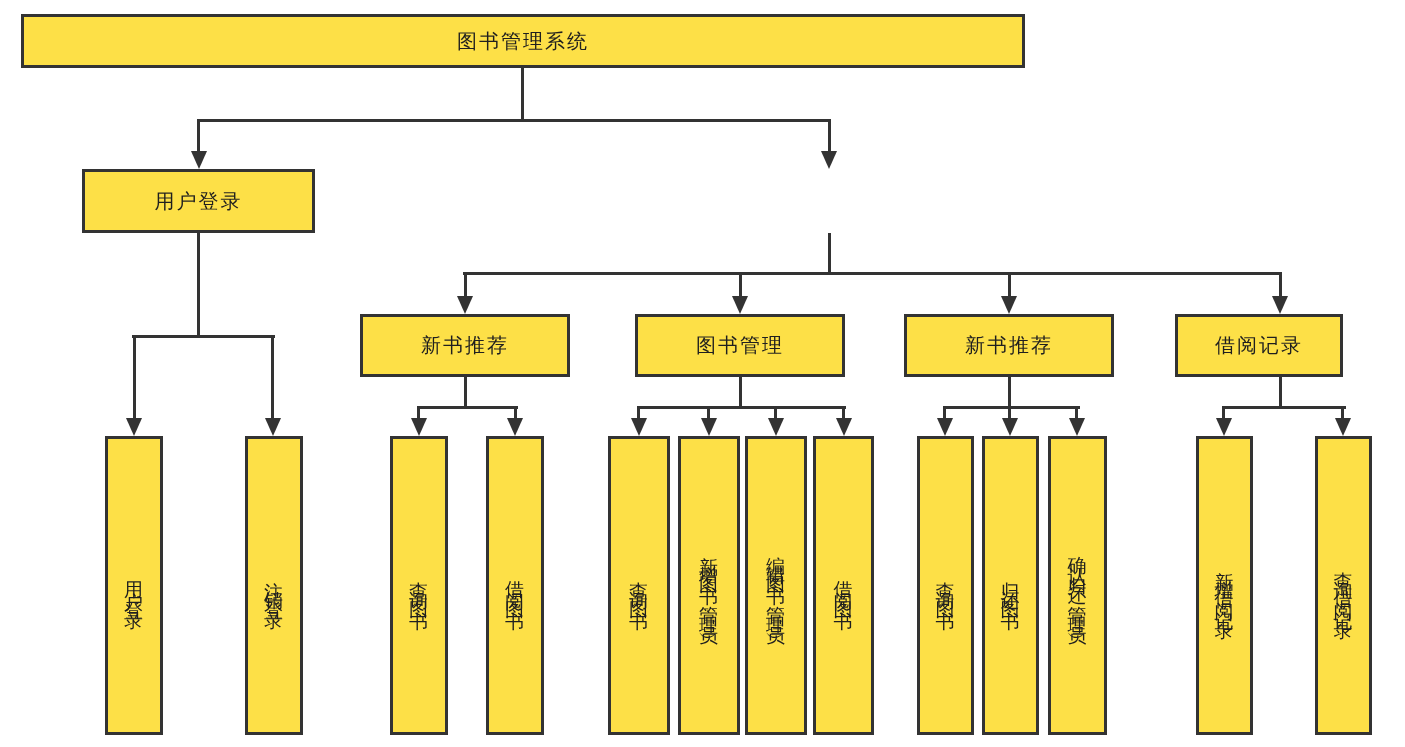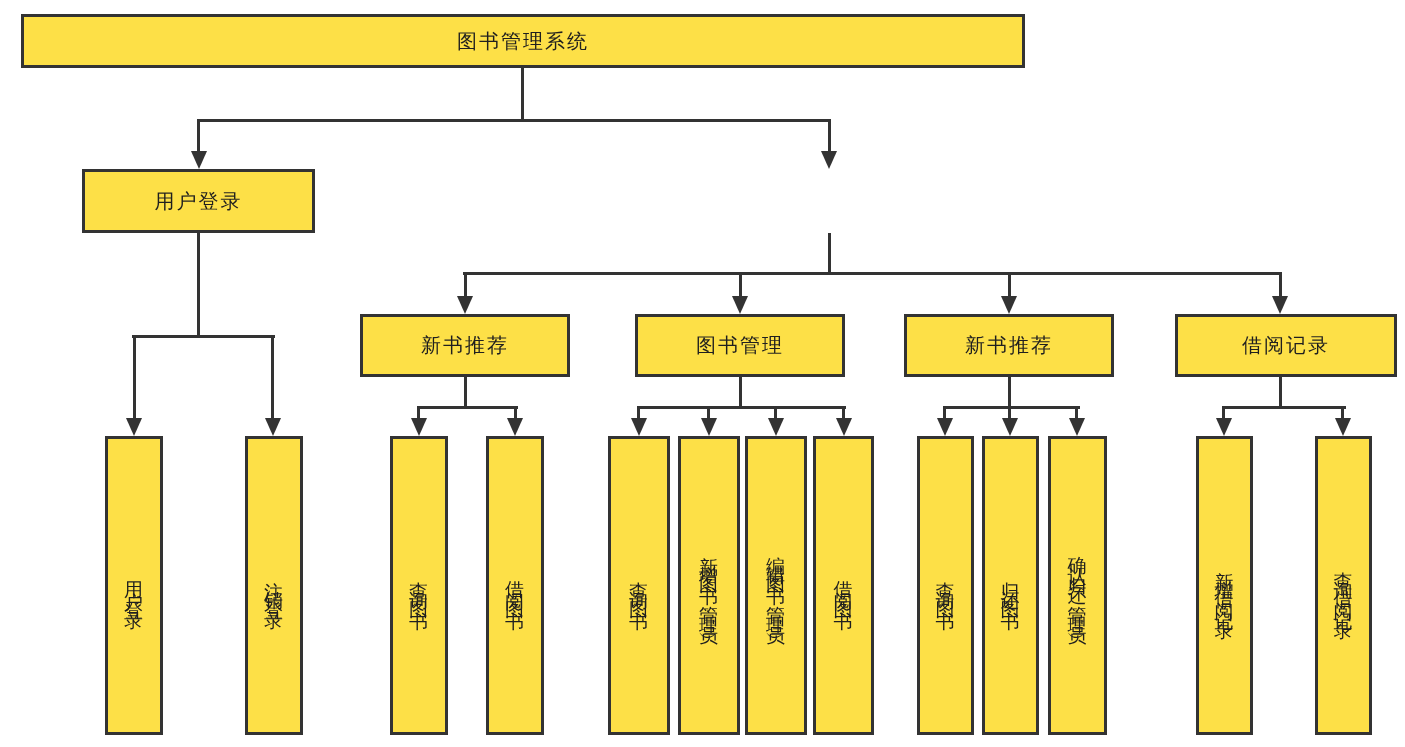--- a/index.html
+++ b/index.html
@@ -32,21 +32,21 @@
 
   <div class="box hbox" style="left:360px;top:314px;width:210px;height:63px">
     <span class="lbl">新书推荐</span>
   </div>
   <div class="box hbox" style="left:635px;top:314px;width:210px;height:63px">
     <span class="lbl">图书管理</span>
   </div>
   <div class="box hbox" style="left:904px;top:314px;width:210px;height:63px">
     <span class="lbl">新书推荐</span>
   </div>
-  <div class="box hbox" style="left:1175px;top:314px;width:222px;height:63px">
+  <div class="box hbox" style="left:1175px;top:314px;width:168px;height:63px">
     <span class="lbl">借阅记录</span>
   </div>
 
   <div class="box vbox" style="left:105px;top:436px;width:58px;height:299px">
     <span class="lbl">用户登录</span>
   </div>
   <div class="box vbox" style="left:245px;top:436px;width:58px;height:299px">
     <span class="lbl">注销登录</span>
   </div>
 

